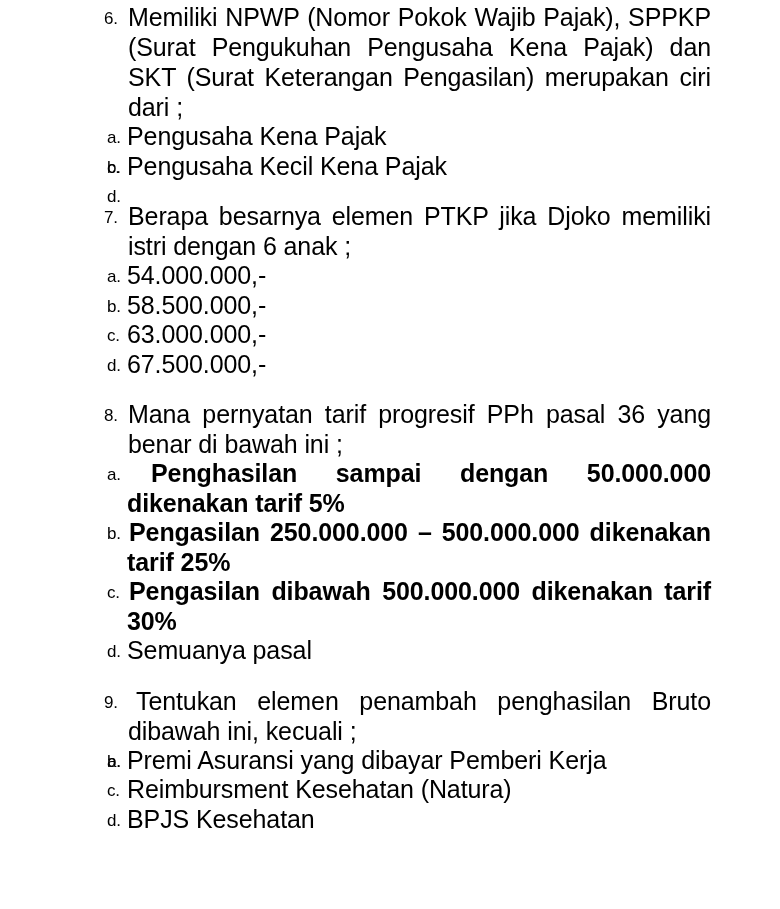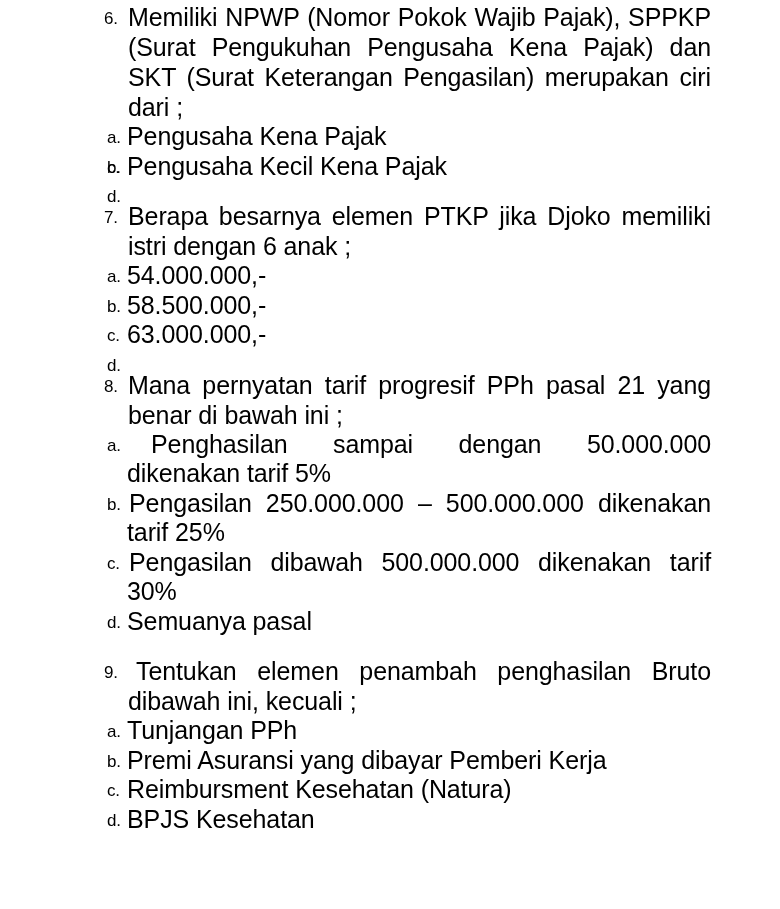--- a/index.html
+++ b/index.html
@@ -73,21 +73,21 @@
     margin-left: 3px;
     font-size: 25px;
     line-height: 29.5px;
     text-align: left;
     letter-spacing: -0.1px;
   }
   .option.justified {
     text-align: justify;
     text-justify: inter-word;
   }
-  .option.justified .opt-text { display: block; }
+  .option.justified .opt-text { display: block; font-weight: bold; }
 
   .opt-letter {
     position: absolute;
     left: 0;
     top: 0;
     font-size: 17px;
     line-height: 32px;
     letter-spacing: -0.2px;
   }
   .opt-text {
@@ -137,28 +137,28 @@
         <li class="option">
           <span class="opt-letter">a.</span><span class="opt-text">54.000.000,-</span>
         </li>
         <li class="option">
           <span class="opt-letter">b.</span><span class="opt-text">58.500.000,-</span>
         </li>
         <li class="option">
           <span class="opt-letter">c.</span><span class="opt-text">63.000.000,-</span>
         </li>
         <li class="option">
-          <span class="opt-letter">d.</span>
+          <span class="opt-letter">d.</span><span class="opt-text">67.500.000,-</span>
         </li>
       </ul>
     </div>
 
     <div class="question" style="margin-bottom:20px;">
       <span class="q-num">8.</span>
-      <div class="q-body justify-last-left">Mana pernyatan tarif progresif PPh pasal 21 yang benar di bawah ini ;</div>
+      <div class="q-body justify-last-left">Mana pernyatan tarif progresif PPh pasal 36 yang benar di bawah ini ;</div>
       <ul class="options">
         <li class="option justified wrap" style="text-align:justify;">
           <span class="opt-letter">a.</span><span class="opt-first-indent"></span><span class="opt-text" style="display:inline;">Penghasilan sampai dengan 50.000.000 dikenakan tarif 5%</span>
         </li>
         <li class="option justified wrap" style="text-align:justify;">
           <span class="opt-letter">b.</span><span class="opt-text" style="display:inline;">Pengasilan 250.000.000 – 500.000.000 dikenakan tarif 25%</span>
         </li>
         <li class="option justified wrap" style="text-align:justify;">
           <span class="opt-letter">c.</span><span class="opt-text" style="display:inline;">Pengasilan dibawah 500.000.000  dikenakan tarif 30%</span>
         </li>
@@ -166,21 +166,21 @@
           <span class="opt-letter">d.</span><span class="opt-text">Semuanya pasal</span>
         </li>
       </ul>
     </div>
 
     <div class="question">
       <span class="q-num">9.</span>
       <div class="q-body justify-last-left" style="text-indent:8px;">Tentukan elemen penambah penghasilan Bruto dibawah ini, kecuali ;</div>
       <ul class="options">
         <li class="option">
-          <span class="opt-letter">a.</span><span class="opt-text">Tunjangan PPh</span>
+          <span class="opt-letter">a.</span>
         </li>
         <li class="option">
           <span class="opt-letter">b.</span><span class="opt-text">Premi Asuransi yang dibayar Pemberi Kerja</span>
         </li>
         <li class="option">
           <span class="opt-letter">c.</span><span class="opt-text">Reimbursment Kesehatan (Natura)</span>
         </li>
         <li class="option">
           <span class="opt-letter">d.</span><span class="opt-text">BPJS Kesehatan</span>
         </li>

